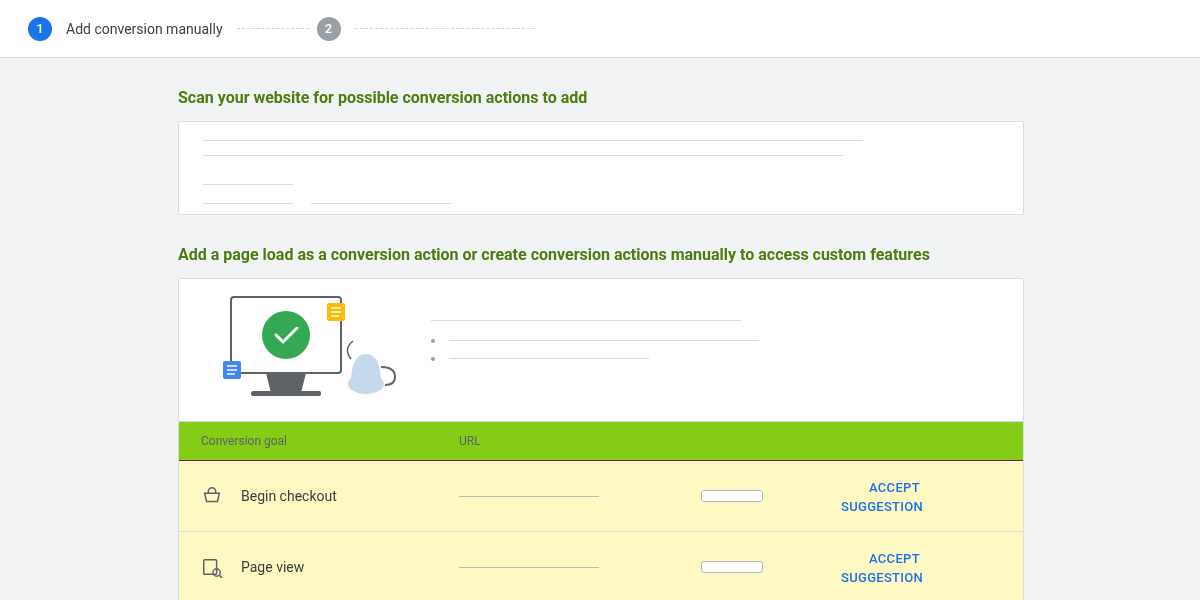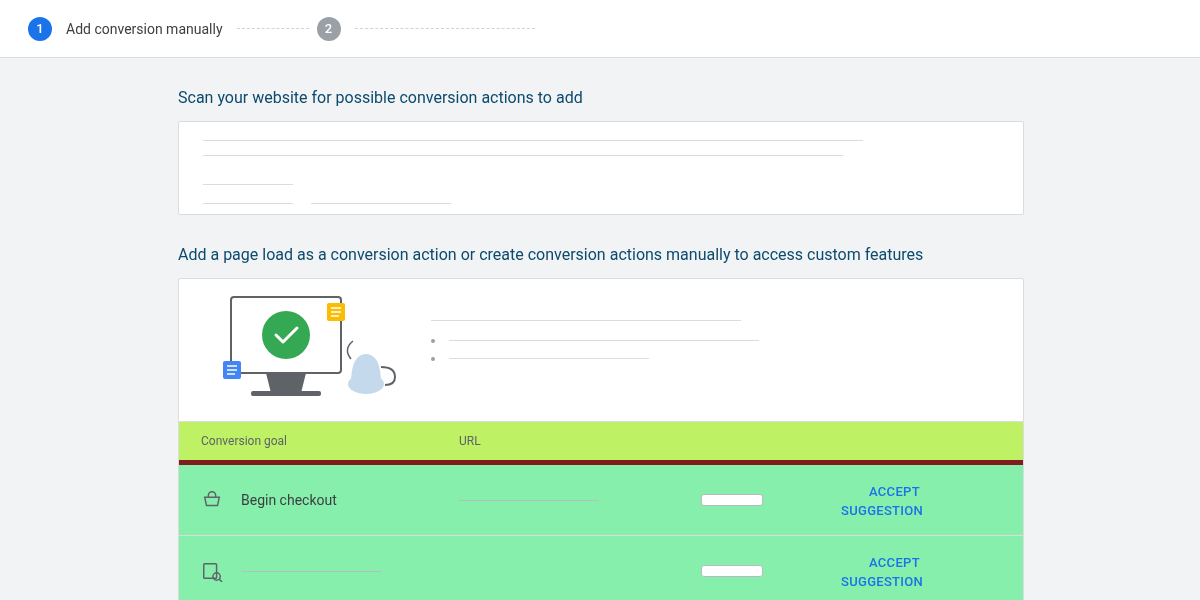--- a/index.html
+++ b/index.html
@@ -6,46 +6,46 @@
     body { font-family: Roboto, Arial, sans-serif; background: #f1f3f4; width: 1200px; height: 600px; overflow: hidden; }
     .stepper { background: #fff; height: 58px; display: flex; align-items: center; padding: 0 28px; border-bottom: 1px solid #dadce0; }
     .step { display: flex; align-items: center; }
     .step-circle { width: 24px; height: 24px; border-radius: 50%; display: flex; align-items: center; justify-content: center; font-size: 13px; color: #fff; font-weight: 500; }
     .step-circle.active { background: #1a73e8; }
     .step-circle.inactive { background: #9aa0a6; }
     .step-label { margin-left: 14px; font-size: 14px; color: #3c4043; }
     .step-connector { width: 72px; height: 1px; border-top: 1px dashed #cfd2d6; margin: 0 8px 0 14px; }
     .step-connector2 { width: 180px; height: 1px; border-top: 1px dashed #cfd2d6; margin-left: 14px; }
     .content { padding: 30px 0 0 178px; width: 1200px; }
-    .section-title { font-size: 16px; color: #0c4a6e; font-weight: 400; margin-bottom: 14px; }
+    .section-title { font-size: 16px; color: #4d7c0f; font-weight: 700; margin-bottom: 14px; }
     .card { background: #fff; border: 1px solid #dadce0; border-radius: 2px; width: 846px; }
     .scan-card { height: 94px; padding: 18px 24px; margin-bottom: 30px; }
     .ph-line { height: 1px; background: #dadce0; margin-bottom: 14px; }
     .ph1 { width: 660px; }
     .ph2 { width: 640px; }
     .ph3 { width: 90px; display: inline-block; margin-bottom: 0;}
     .ph-row { display: flex; gap: 18px; margin-top: 14px;}
     .ph4 { width: 90px; height: 1px; background: #dadce0; }
     .ph5 { width: 140px; height: 1px; background: #dadce0; }
     .add-card { margin-top: 14px; padding: 0; }
     .card-subtitle { font-size: 15px; color: #5f6368; padding: 18px 22px 10px; }
     .illus-row { display: flex; padding: 10px 22px 22px; align-items: center; gap: 30px; }
     .illus { width: 200px; height: 110px; position: relative; flex-shrink: 0; }
     .info-col { flex: 1; padding-top: 6px; }
     .info-ph1 { width: 310px; height: 1px; background: #dadce0; margin-bottom: 18px; }
     .bullet-row { display: flex; align-items: center; gap: 14px; margin-bottom: 14px; }
     .bullet-dot { width: 4px; height: 4px; border-radius: 50%; background: #9aa0a6; }
     .bullet-ph { width: 310px; height: 1px; background: #dadce0; }
     .bullet-ph.short { width: 200px; }
     .table { width: 100%; }
-    .thead { display: flex; background: #bef264; border-top: 1px solid #dadce0; border-bottom: 5px solid #7f1d1d; padding: 12px 22px; }
+    .thead { display: flex; background: #84cc16; border-top: 1px solid #dadce0; border-bottom: 1px solid #7f1d1d; padding: 12px 22px; }
     .th { font-size: 12px; color: #5f6368; font-weight: 400; }
     .col-goal { width: 258px; }
     .col-url { flex: 1; }
-    .trow { display: flex; align-items: center; padding: 16px 22px; border-bottom: 1px solid #dadce0; background: #86efac; }
+    .trow { display: flex; align-items: center; padding: 16px 22px; border-bottom: 1px solid #dadce0; background: #fef9c3; }
     .cell-icon { width: 40px; display: flex; align-items: center; }
     .cell-goal { width: 218px; font-size: 14px; color: #3c4043; }
     .cell-url { flex: 1; display: flex; align-items: center; }
     .url-ph { width: 140px; height: 1px; background: #b8bcc2; }
     .cell-pill { width: 140px; }
     .pill { width: 62px; height: 12px; border: 1px solid #b8bcc2; border-radius: 3px; background: #fff; }
     .cell-action { width: 160px; }
     .accept-btn { font-size: 13px; font-weight: 500; color: #1a73e8; letter-spacing: 0.3px; cursor: pointer; margin-left: 28px; }
   </style>
 </head>
@@ -136,20 +136,21 @@
       </div>
 
       <div class="trow">
         <div class="cell-icon">
           <svg width="22" height="22" viewBox="0 0 24 24" fill="none" stroke="#5f6368" stroke-width="1.6">
             <rect x="3" y="4" width="14" height="16" rx="1"></rect>
             <circle cx="17" cy="18" r="4"></circle>
             <line x1="20" y1="21" x2="23" y2="24"></line>
           </svg>
         </div>
+        <div class="cell-goal">Page view</div>
         <div class="cell-url">
             <div class="url-ph"></div>
           </div>
         <div class="cell-pill">
             <div class="pill"></div>
           </div>
         <div class="cell-action"><span class="accept-btn">ACCEPT SUGGESTION</span></div>
       </div>
     </div>
   </div>

